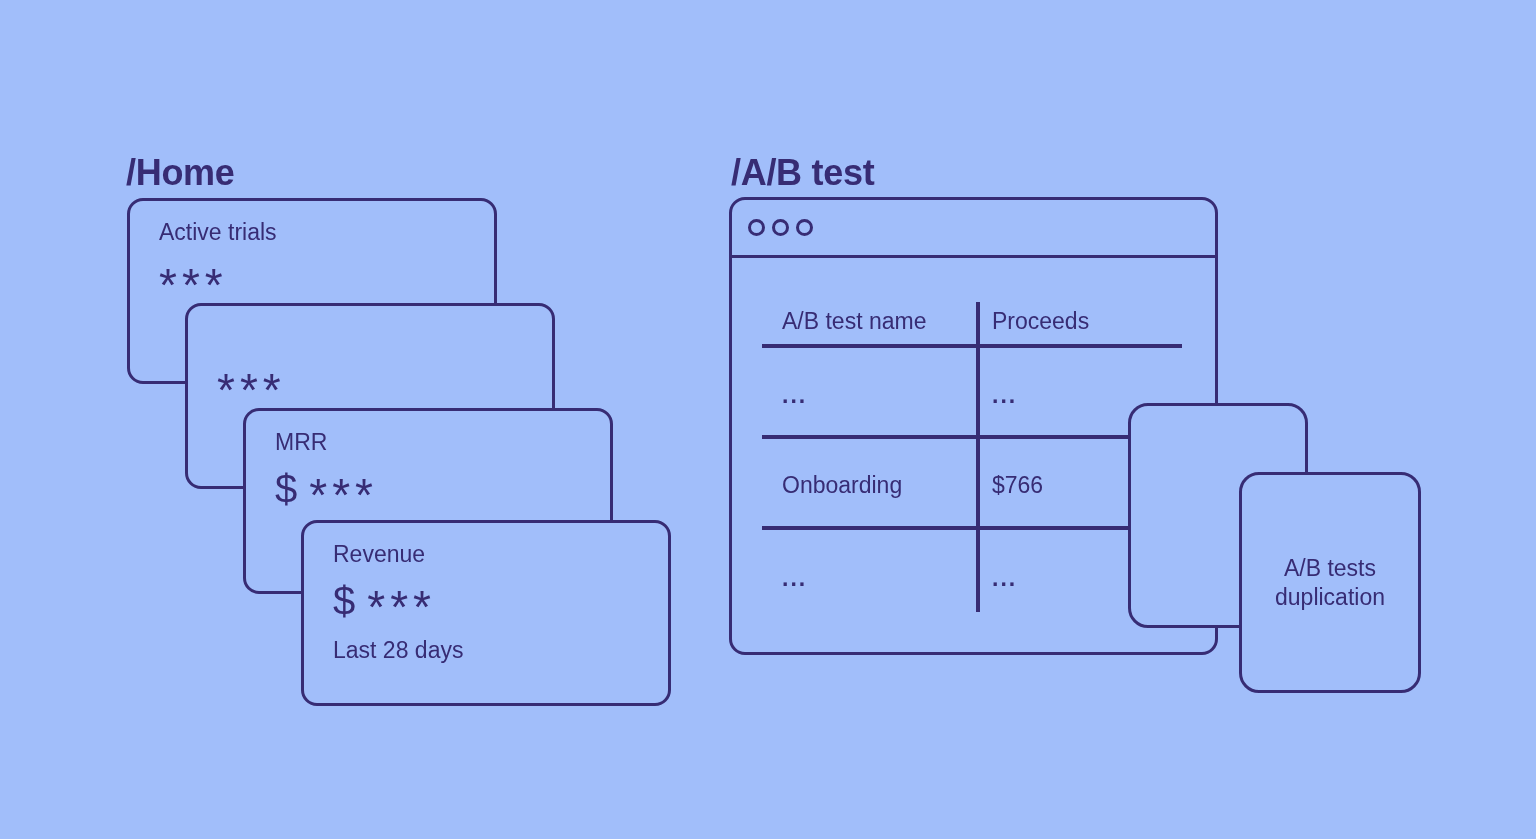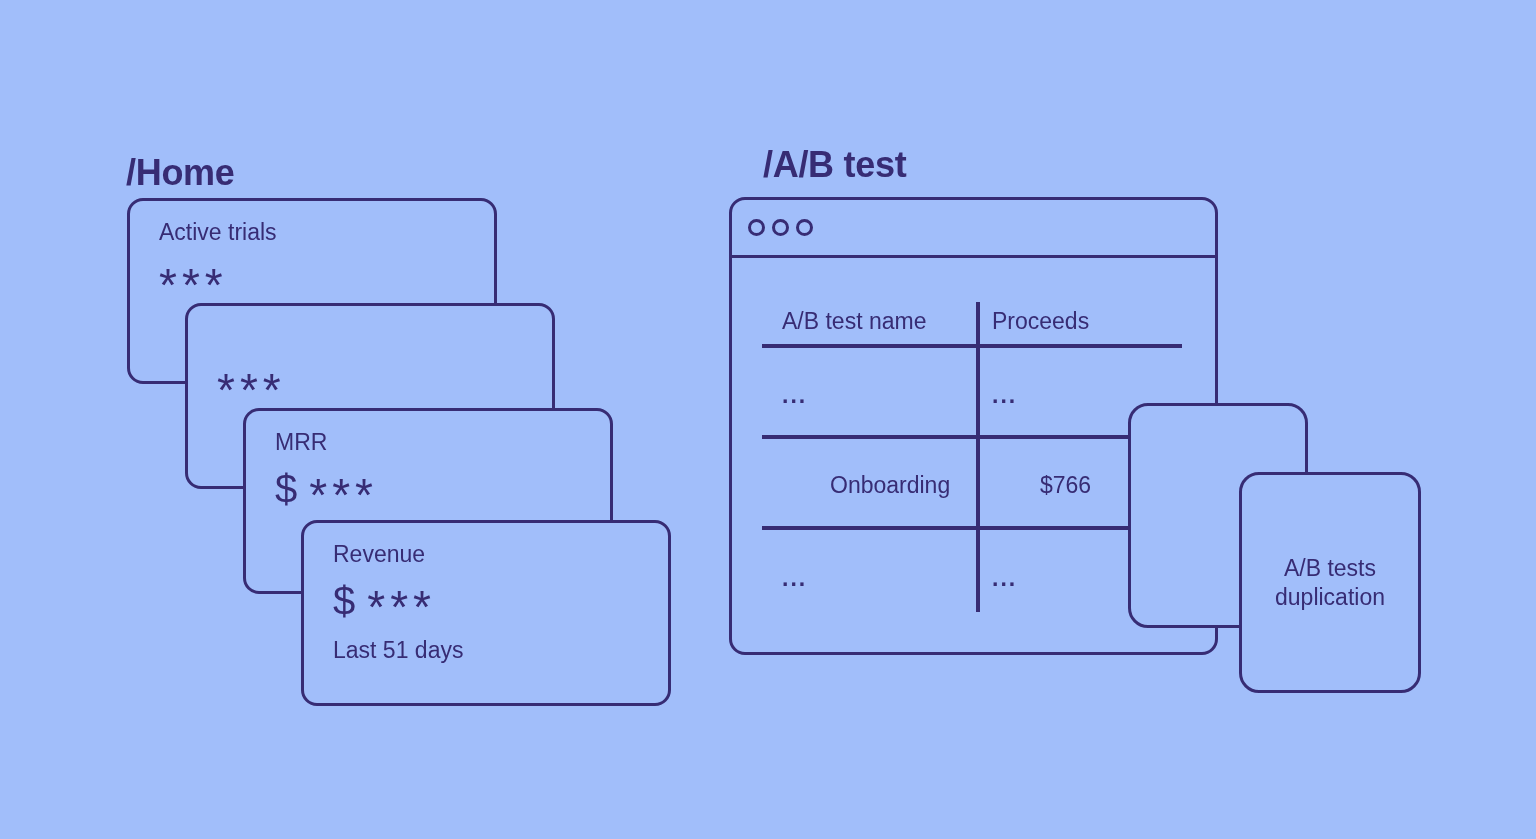--- a/index.html
+++ b/index.html
@@ -9,21 +9,21 @@
   html,body{margin:0;padding:0;background:var(--bg);}
   .canvas{
     position:relative;width:1536px;height:839px;overflow:hidden;
     background:var(--bg);color:var(--ink);
     font-family:"Liberation Sans",sans-serif;
   }
   .section-title{
     position:absolute;font-size:36px;font-weight:700;line-height:38px;letter-spacing:-0.3px;
   }
   #title-home{left:126px;top:124px;}
-  #title-ab{left:731px;top:116px;margin-left:32px;}
+  #title-ab{left:731px;top:124px;}
 
   
   .metric-card{
     position:absolute;width:364px;height:180px;
     background:var(--bg);
     border:3.5px solid var(--ink);border-radius:16px;
   }
   #mc1{left:127px;top:198px;}
   #mc2{left:185px;top:303px;}
   #mc3{left:243px;top:408px;text-align:center;}
@@ -55,21 +55,21 @@
   #col-divider{left:244px;top:44px;width:3.5px;height:310px;}
   #header-underline{left:30px;top:86px;width:420px;height:4px;}
   #row-line-1{left:30px;top:177px;width:420px;height:3.5px;}
   #row-line-2{left:30px;top:268px;width:420px;height:3.5px;}
   .t-cell{position:absolute;font-size:23px;line-height:28px;white-space:nowrap;}
   .t-head{font-weight:400;}
   .c1{left:50px;}
   .c2{left:260px;}
   .rowH{top:49px;}
   .row1{top:123px;}
-  .row2{top:213px;margin-left:48px;}
+  .row2{top:213px;}
   .row3{top:306px;}
   .ellipsis{font-weight:700;letter-spacing:2px;}
 
   
   .dup-card{
     position:absolute;background:var(--bg);
     border:3.5px solid var(--ink);border-radius:20px;box-sizing:border-box;
   }
   #dup-back{left:1128px;top:403px;width:180px;height:225px;}
   #dup-front{
@@ -110,21 +110,21 @@
     </div>
 
   </div>
 
   <div class="metric-card" id="mc4">
     <div class="metric-label">Revenue</div>
     <div class="metric-value">
       <span class="currency">$</span>
       <span class="stars">***</span>
     </div>
-    <div class="metric-footnote">Last 51 days</div>
+    <div class="metric-footnote">Last 28 days</div>
   </div>
 
   <h2 class="section-title" id="title-ab">/A/B test</h2>
 
   <div class="browser-window">
     <div class="window-bar">
       <span class="win-dot"></span>
       <span class="win-dot"></span>
       <span class="win-dot"></span>
     </div>

